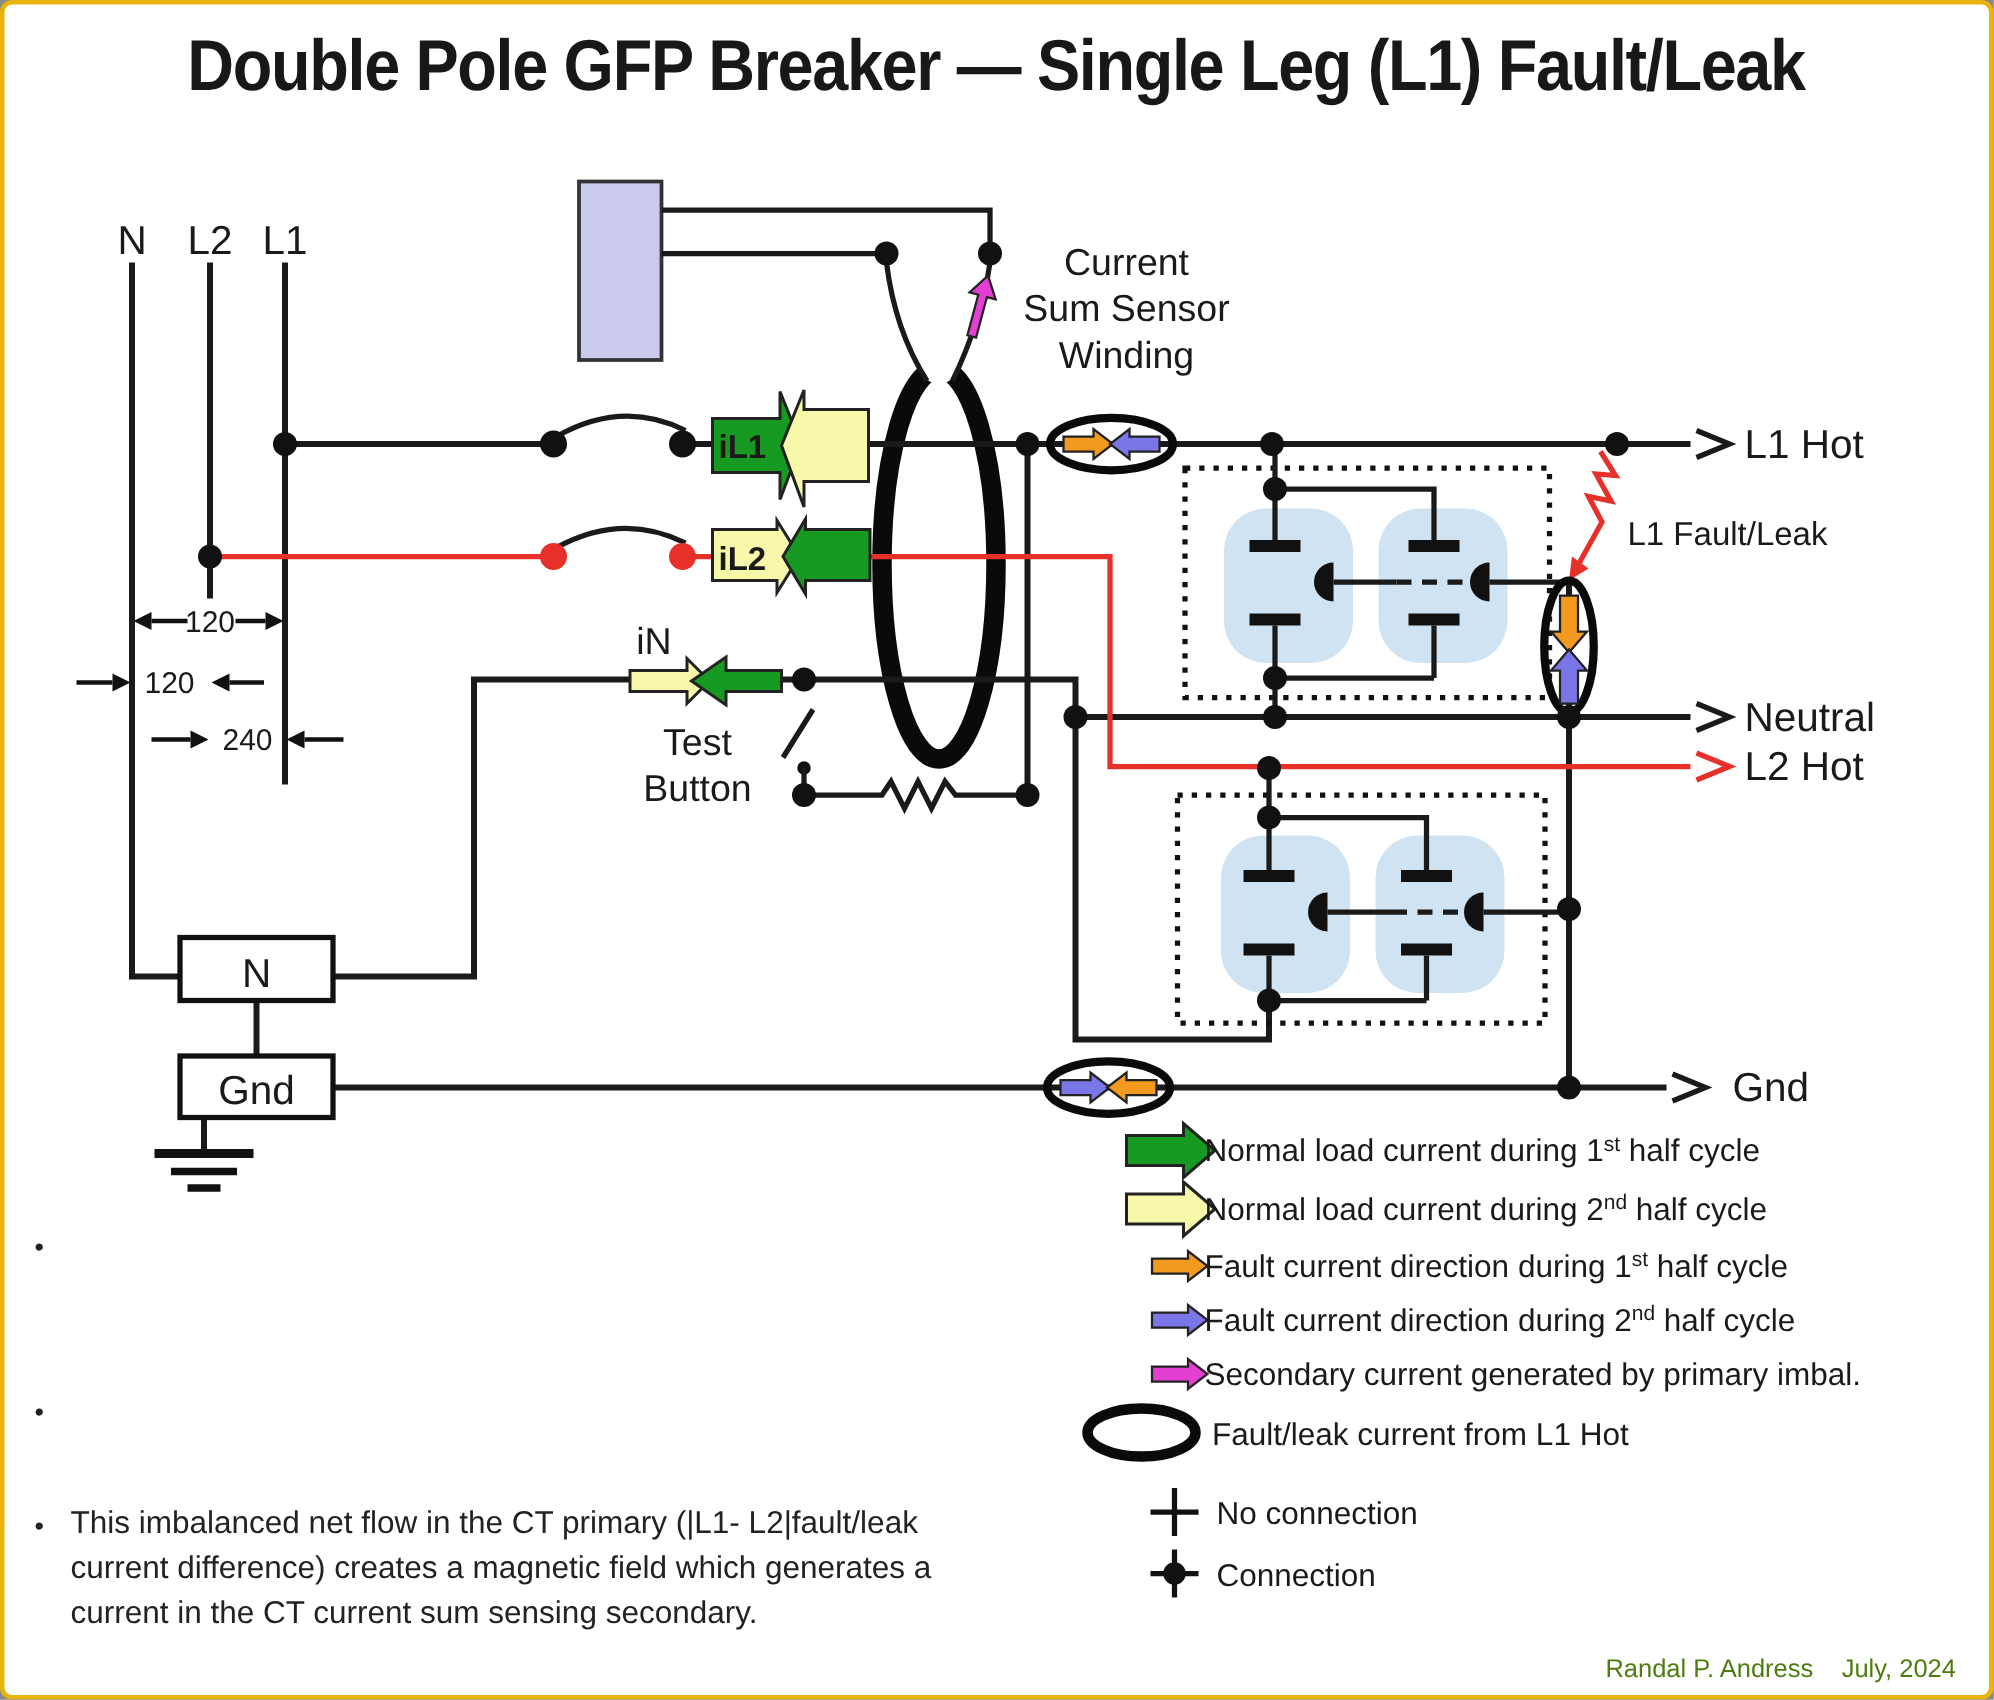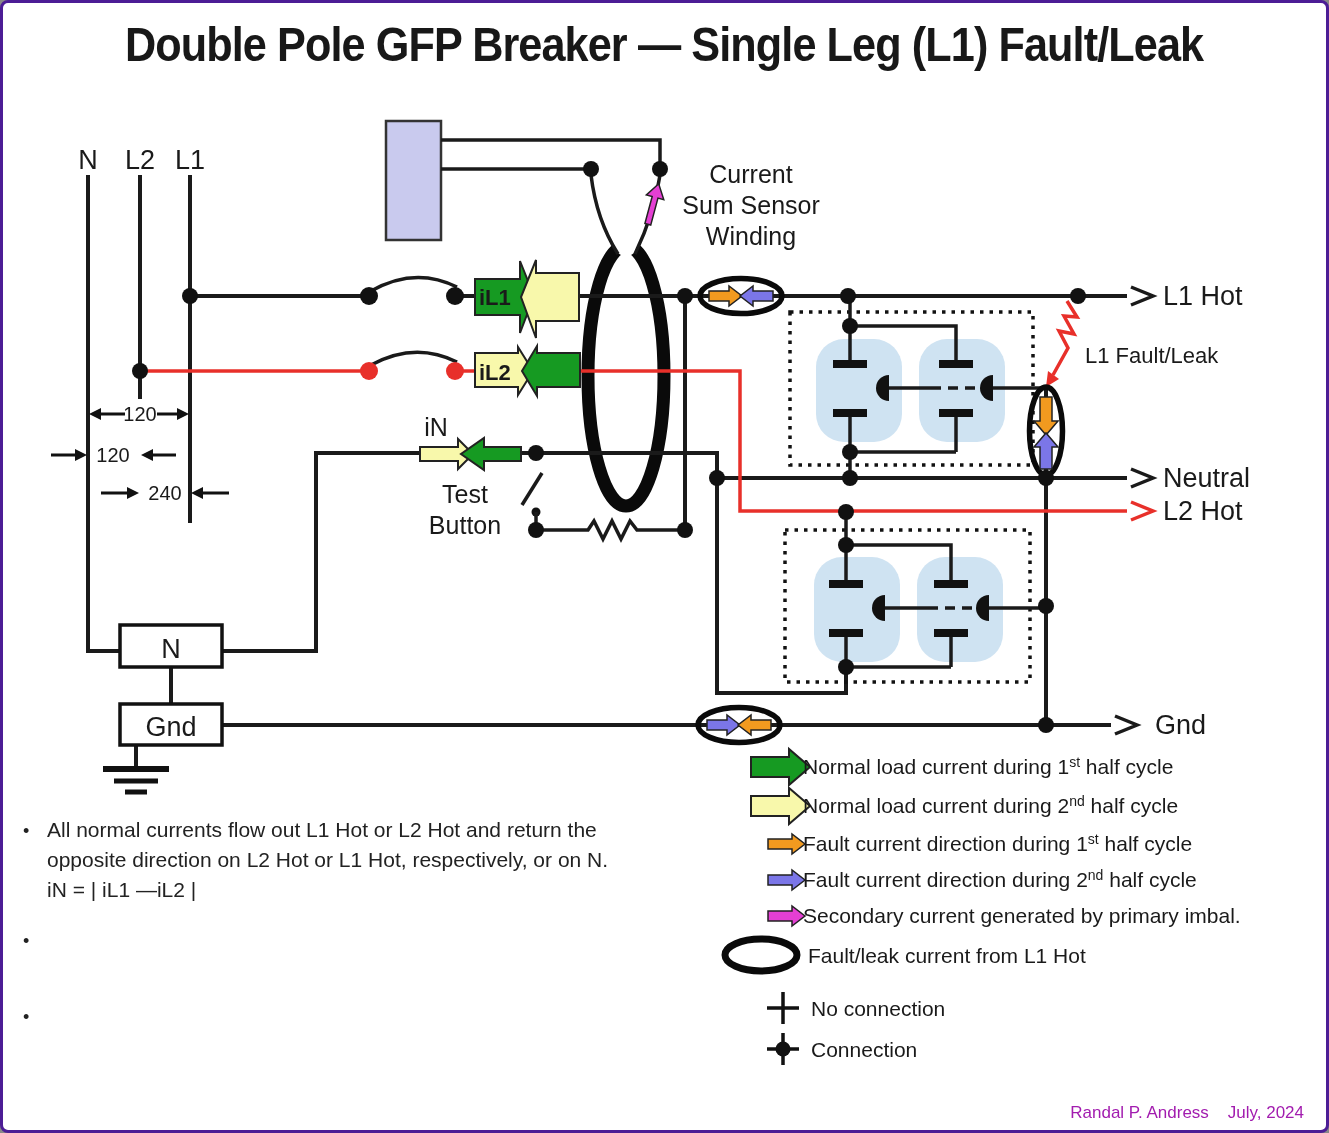--- a/index.html
+++ b/index.html
@@ -1,38 +1,38 @@
 <!DOCTYPE html>
 <html><head>
 <meta charset="utf-8">
 <style>
   html,body{margin:0;padding:0;background:#888;}
   *{box-sizing:border-box;}
   #canvas{
     position:relative;width:1329px;height:1133px;margin:0 auto;
-    background:#ffffff;border:3px solid #4c1d95;border-radius:8px;overflow:hidden;
+    background:#ffffff;border:3px solid #eab308;border-radius:8px;overflow:hidden;
     font-family:"Liberation Sans", sans-serif;color:#1a1a1a;
   }
   #diagram{position:absolute;left:0;top:0;width:1329px;height:1133px;}
   h1#title{
     position:absolute;left:0;top:14px;width:100%;margin:0;text-align:center;
     font-size:48px;font-weight:bold;letter-spacing:-1px;color:#181818;z-index:3;
   }
   h1#title span{display:inline-block;transform:scaleX(0.90);transform-origin:center;white-space:nowrap;}
   .note{
     position:absolute;left:20px;width:690px;font-size:21px;line-height:30px;
     color:#222;z-index:3;display:flex;
   }
   .note .bullet{width:24px;flex:none;font-size:18px;padding-top:1px;}
   .note .note-text{white-space:pre-line;}
   #note-0{top:812px;}
   #note-1{top:922px;}
   #note-2{top:998px;}
   #credit{
-    position:absolute;right:22px;top:1100px;font-size:17px;color:#a21caf;
+    position:absolute;right:22px;top:1100px;font-size:17px;color:#4d7c0f;
     white-space:pre;z-index:3;
   }
   svg text{font-family:"Liberation Sans", sans-serif;fill:#1a1a1a;}
   .wire{stroke:#1a1a1a;stroke-width:4;fill:none;}
   .wire-thin{stroke:#1a1a1a;stroke-width:3.5;fill:none;}
   .redwire{stroke:#e8302a;stroke-width:3.5;fill:none;}
   .dot{fill:#111;}
   .reddot{fill:#e8302a;}
   .chev{stroke:#1a1a1a;stroke-width:3.5;fill:none;stroke-linejoin:miter;}
   .chevred{stroke:#e8302a;stroke-width:3.5;fill:none;}
@@ -298,26 +298,26 @@
       <g>
         <path d="M780,1030 V1062 M764,1046 H796" stroke="#111" stroke-width="3.5" fill="none"></path>
         <circle cx="780" cy="1046" r="7.5" fill="#111"></circle>
       </g>
       <text class="leg" x="808" y="1054">Connection</text>
     </g>
   </svg>
 
   <div class="note" id="note-0">
     <span class="bullet">•</span>
-    <span class="note-text">All normal currents flow out L1 Hot or L2 Hot and return the
-opposite direction on L2 Hot or L1 Hot, respectively, or on N.
-iN = | iL1 —iL2 |</span>
   </div>
   <div class="note" id="note-1">
     <span class="bullet">•</span>
   </div>
   <div class="note" id="note-2">
     <span class="bullet">•</span>
+    <span class="note-text">This imbalanced net flow in the CT primary (|L1- L2|fault/leak
+current difference) creates a magnetic field which generates a
+current in the CT current sum sensing secondary.</span>
   </div>
 
   <div id="credit">Randal P. Andress    July, 2024</div>
 
 </div>
 
 </body></html>

